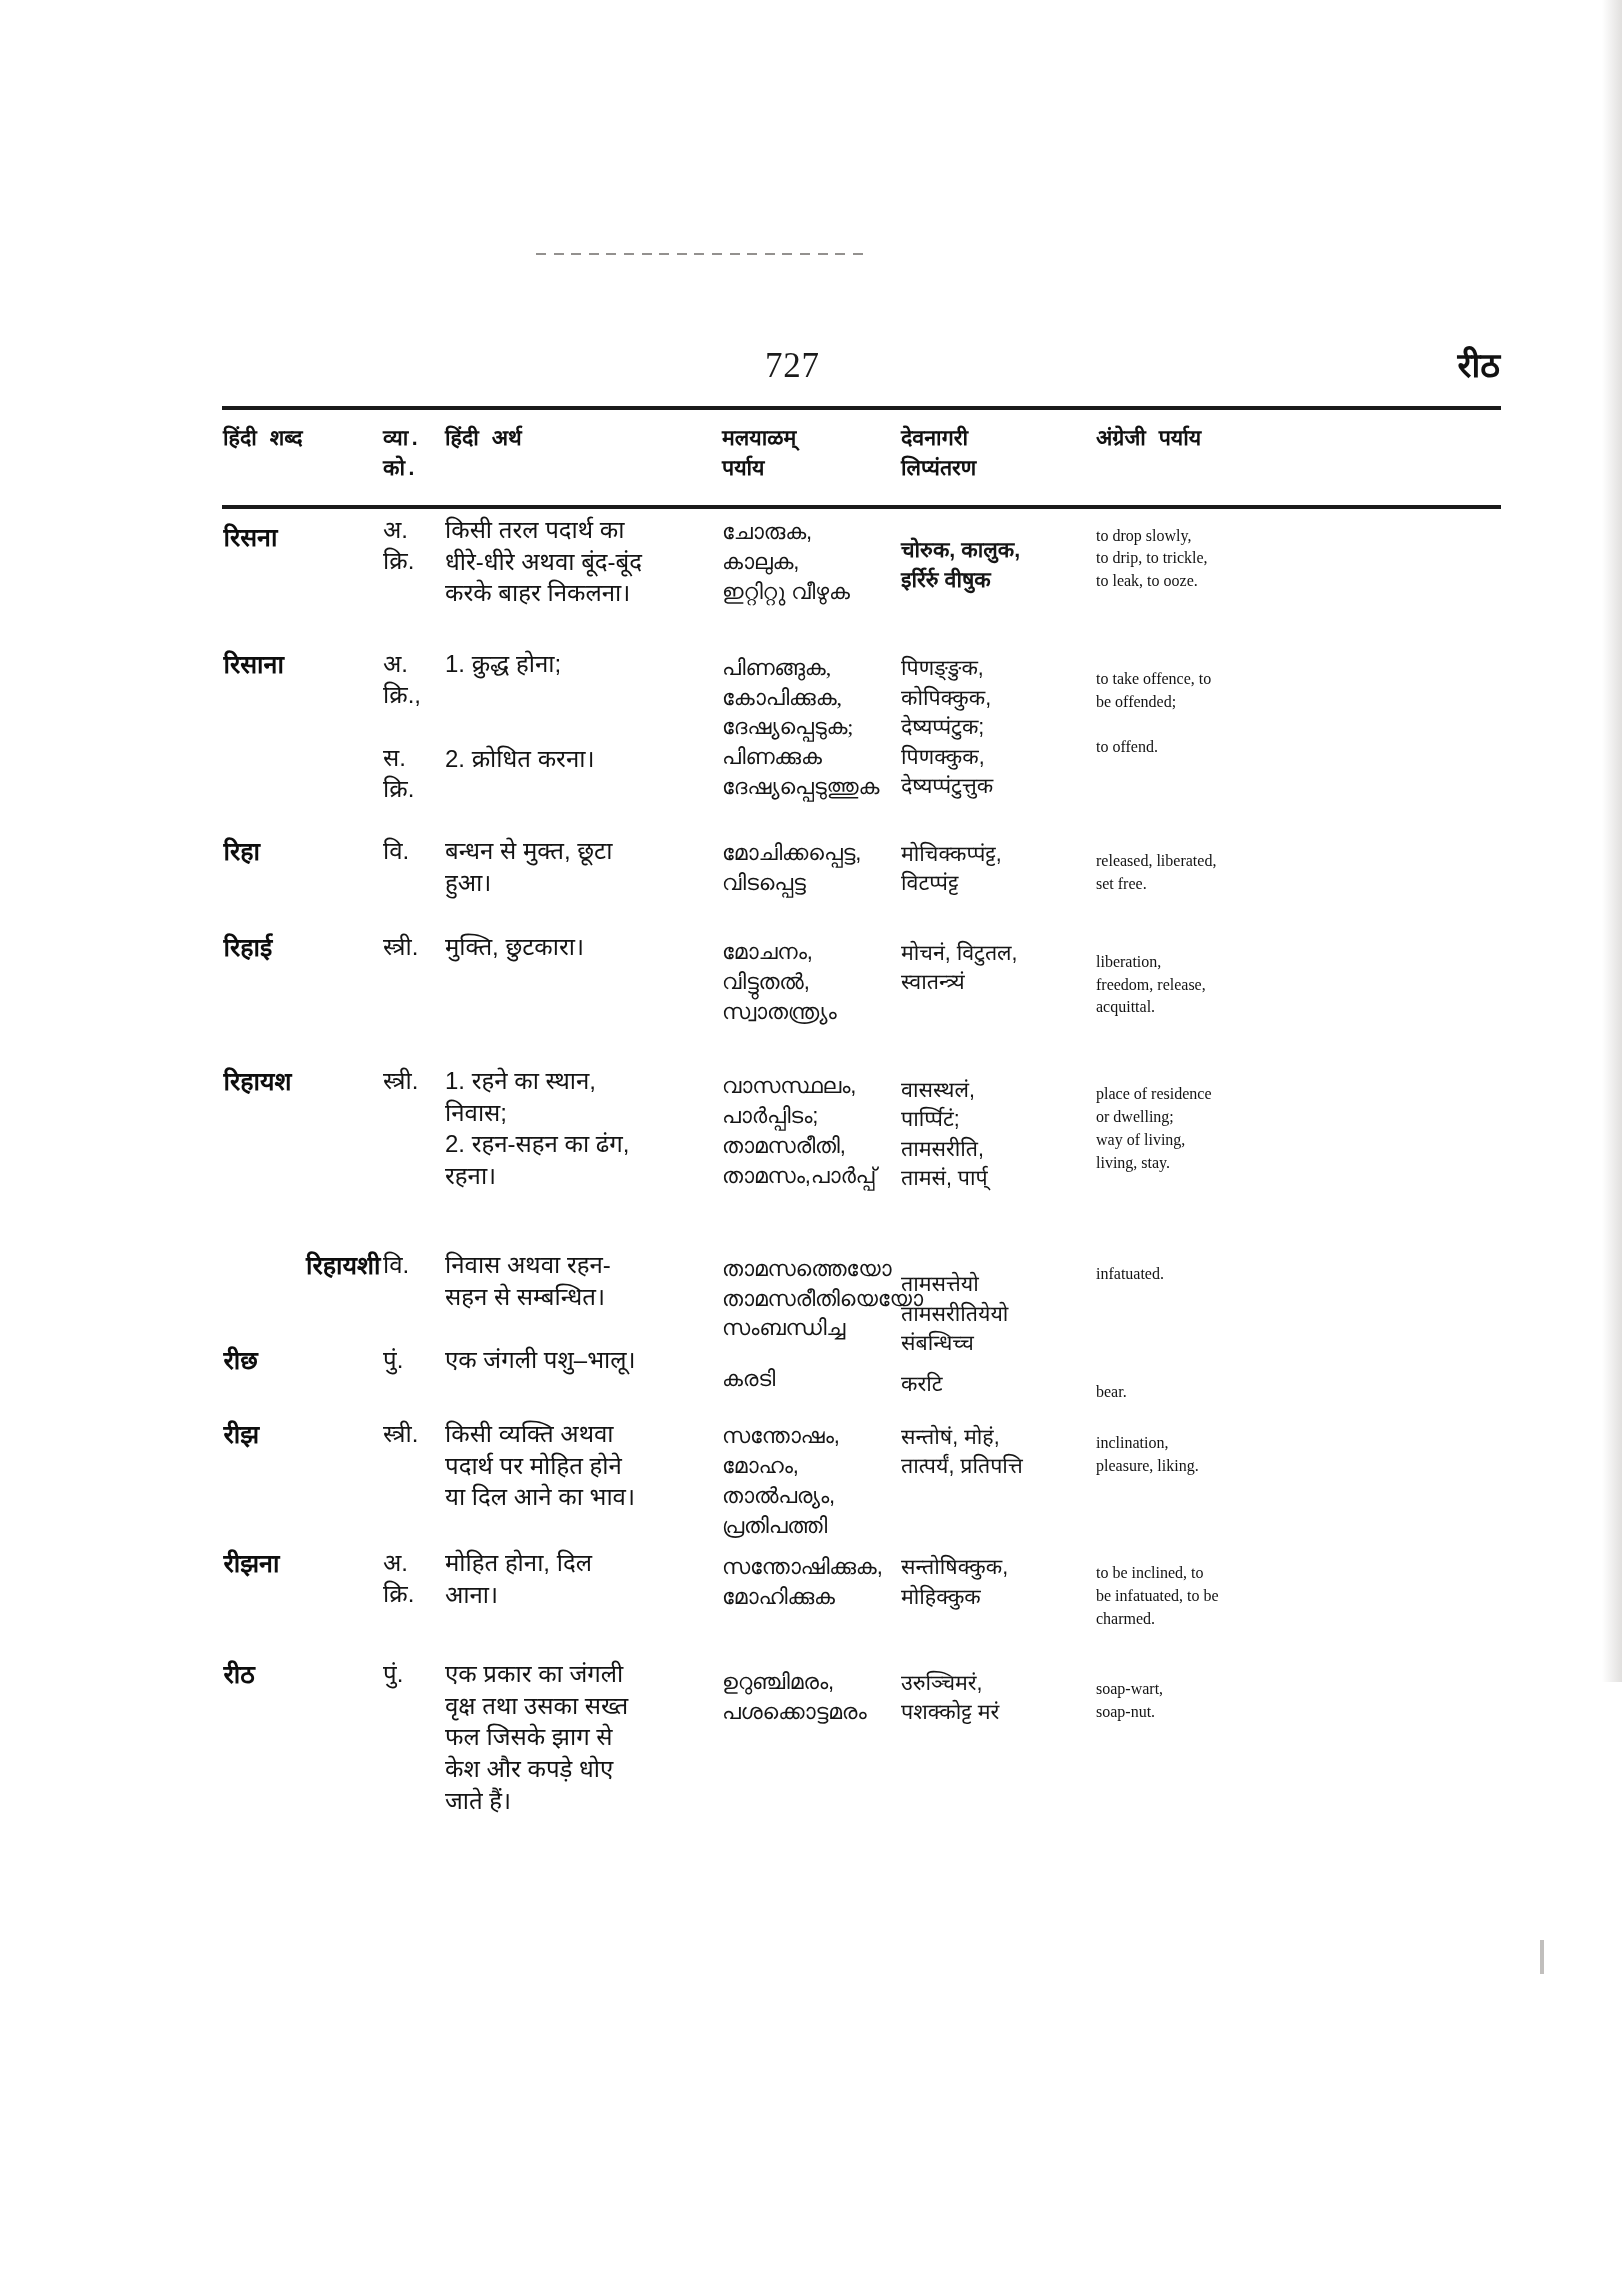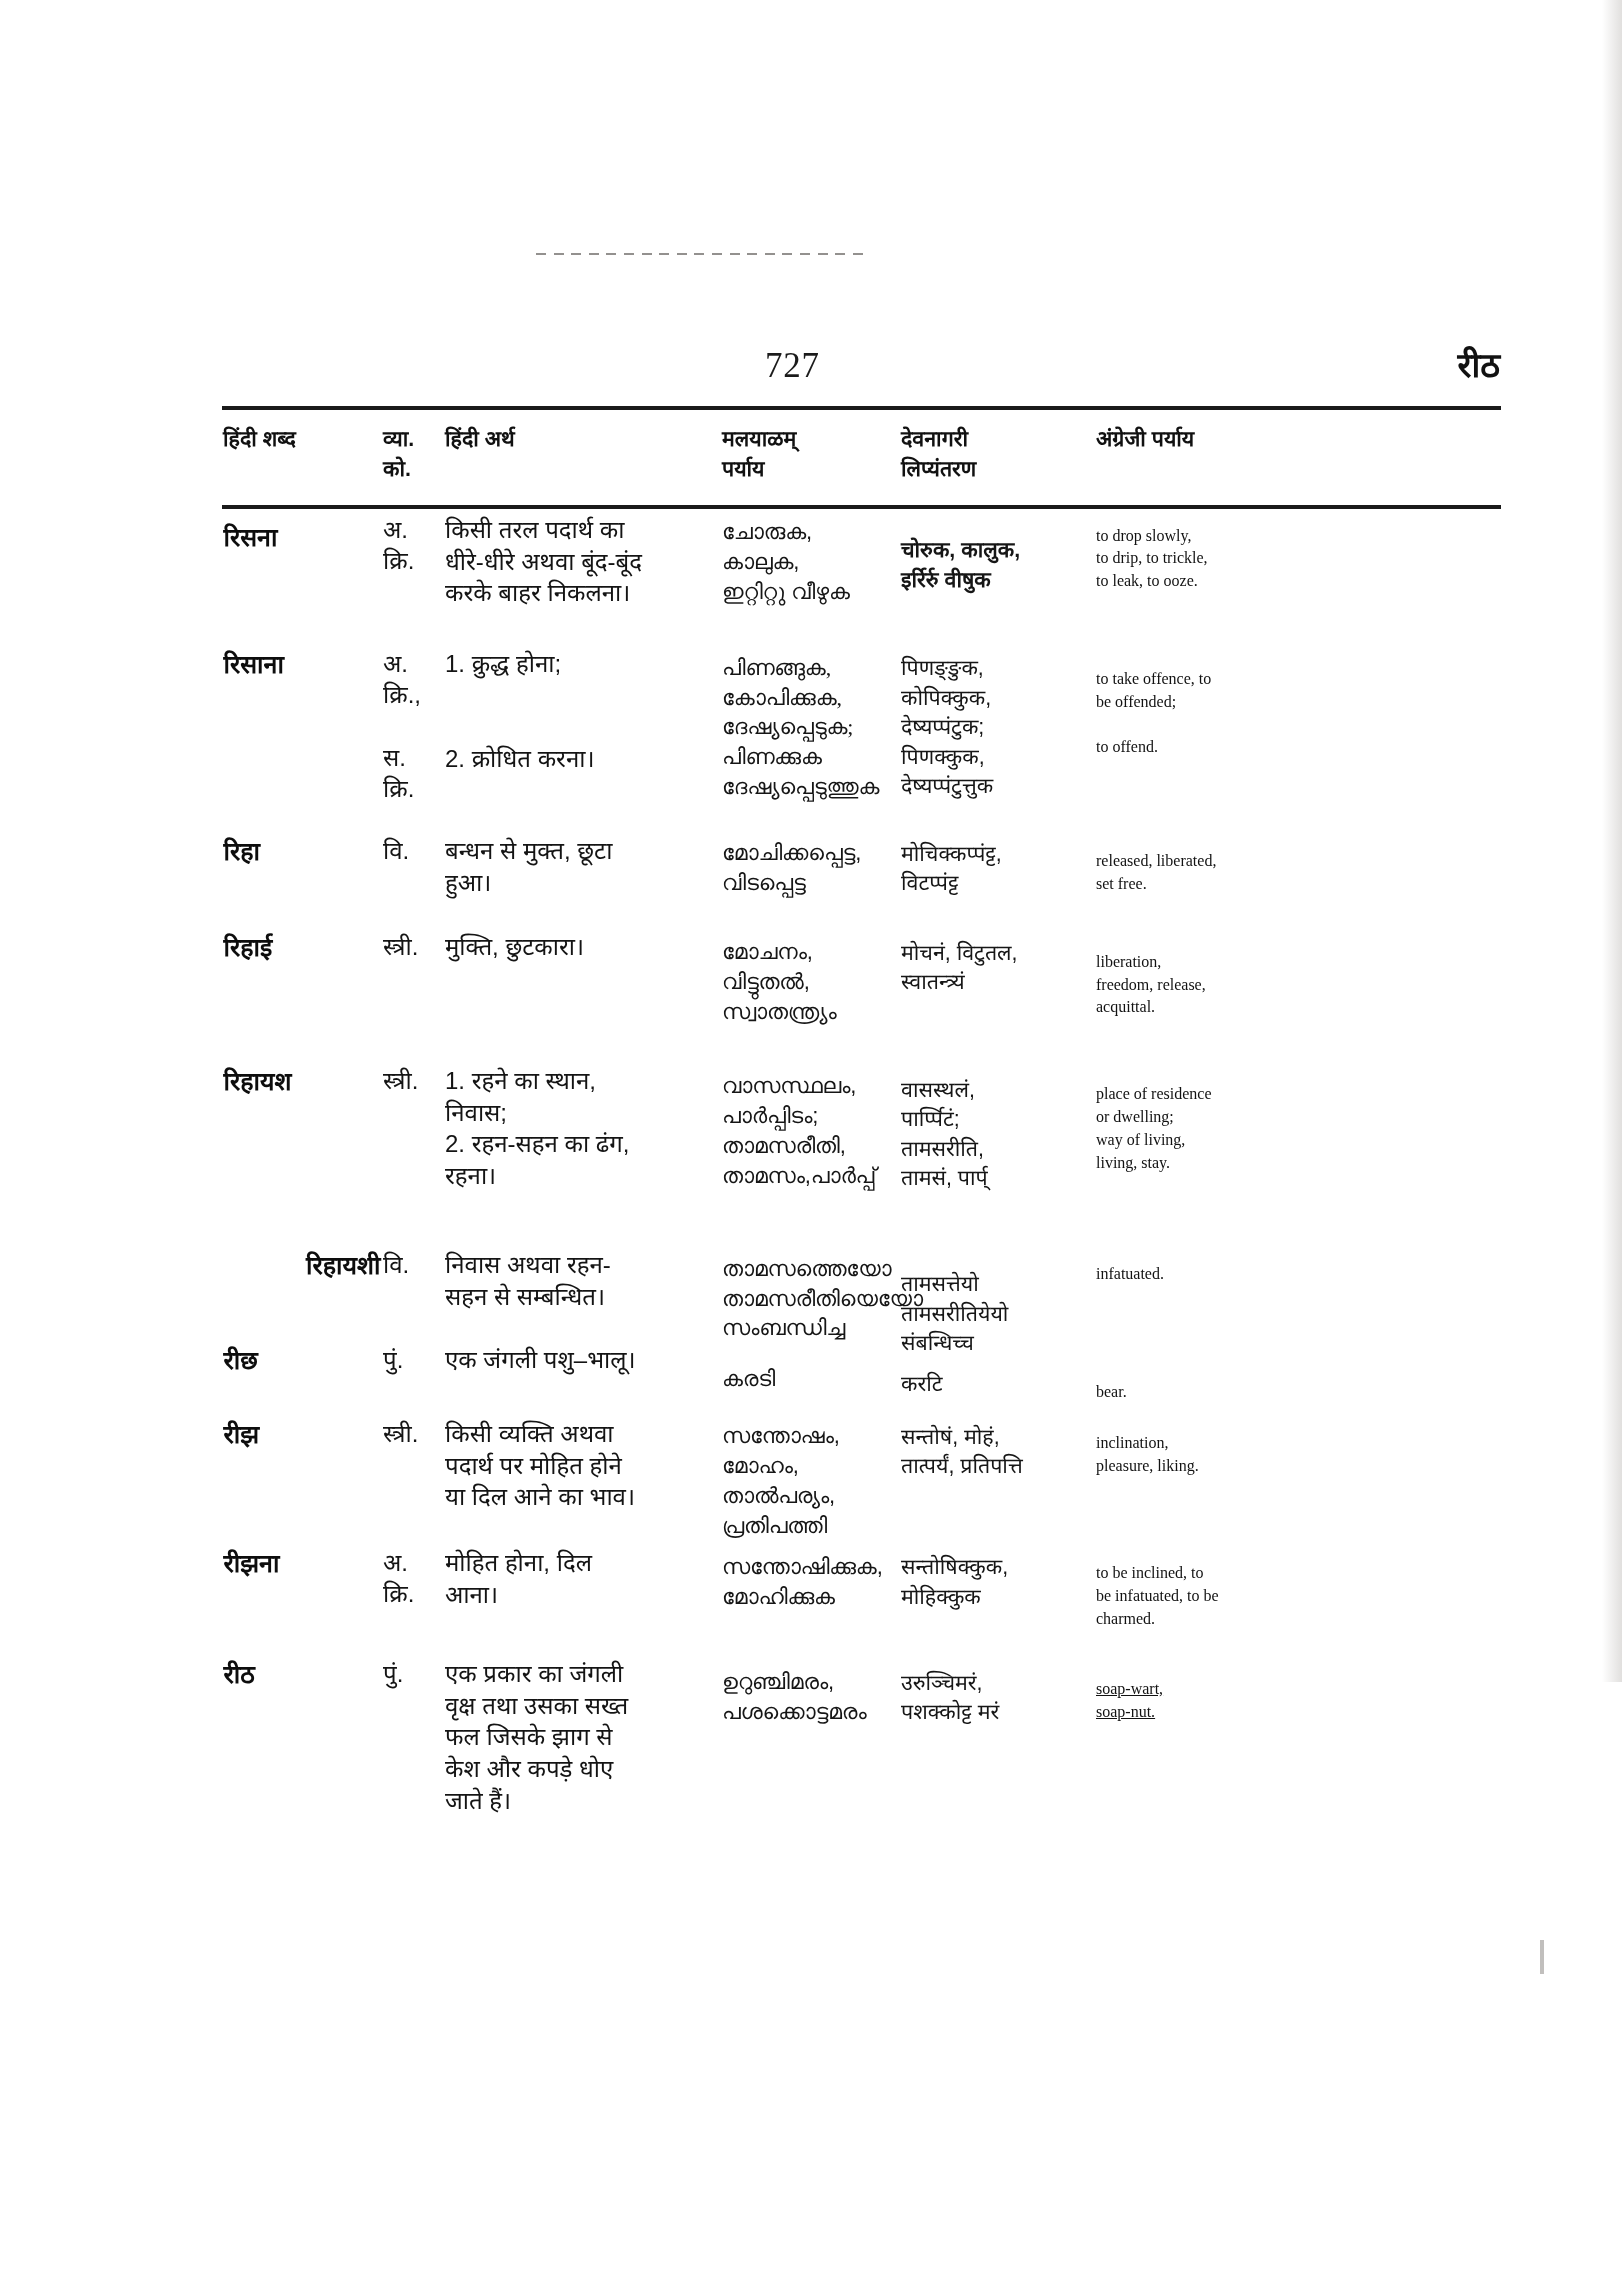--- a/index.html
+++ b/index.html
@@ -86,21 +86,21 @@
     width: 1279px;
     background: #1a1a1a;
   }
   .rule-top      { top: 406px; height: 3.8px; }
   .rule-underhdr { top: 505px; height: 3.8px; }
 
   
   .col-head {
     position: absolute;
     top: 425px;
-    font-family: Liberation Sans, sans-serif;
+    font-family: Liberation Mono, monospace;
     font-weight: 700;
     font-size: 21.4px;
     line-height: 1.38;
     color: #111;
     white-space: pre-line;
   }
   .ch-word   { left: 223px;  width: 145px; }
   .ch-gram   { left: 383px;  width: 84px; }
   .ch-hindi  { left: 445px;  width: 268px; }
   .ch-mal    { left: 722px;  width: 176px; }
@@ -343,21 +343,21 @@
         <div class="cell c-gram" style="margin-top: 0px;">पुं.</div>
         <div class="cell c-hindi" style="margin-top: 0px;">एक प्रकार का जंगली
 वृक्ष तथा उसका सख्त
 फल जिसके झाग से
 केश और कपड़े धोए
 जाते हैं।</div>
         <div class="cell c-mal" style="margin-top: 9.2px;">ഉറുഞ്ചിമരം,
 പശക്കൊട്ടമരം</div>
         <div class="cell c-deva" style="margin-top: 10.7px;">उरुञ्चिमरं,
 पशक्कोट्ट मरं</div>
-        <div class="cell c-eng" style="margin-top: 20px; text-decoration: underline;">soap-wart,
+        <div class="cell c-eng" style="margin-top: 20px;">soap-wart,
 soap-nut.</div>
       </div>
     </div>
 
   <div class="scan-tick"></div>
   <div class="page-edge-shadow"></div>
 </div>
 
 
 </body></html>

